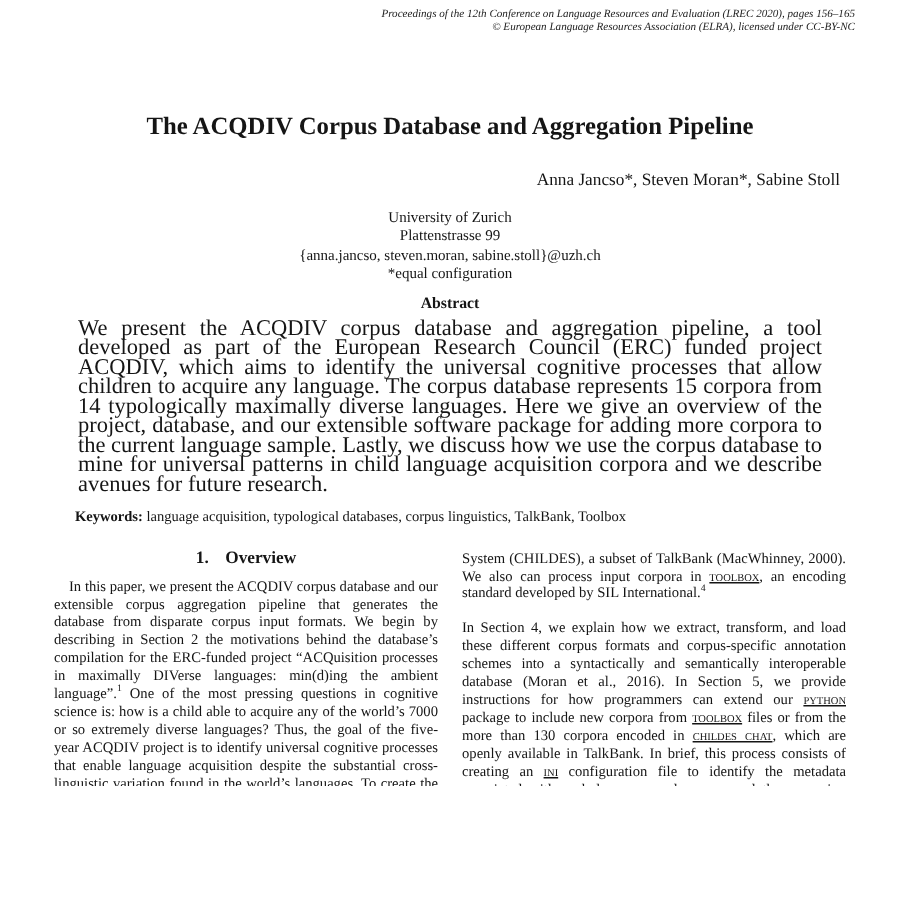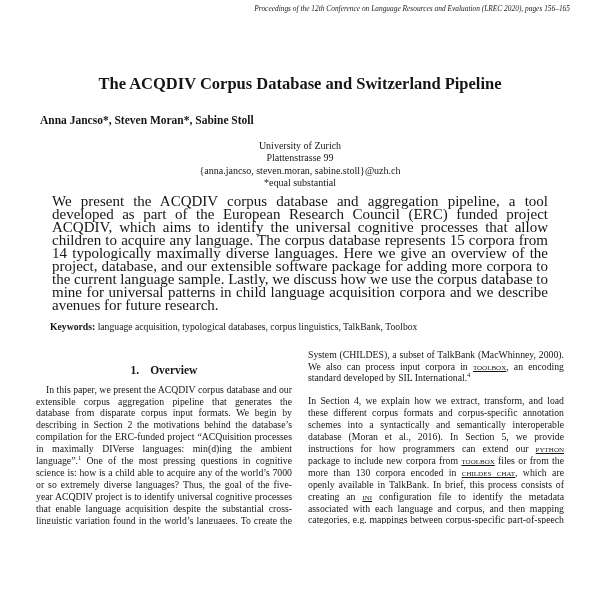--- a/index.html
+++ b/index.html
@@ -24,23 +24,23 @@
   }
   .title {
     margin: 74px 40px 0;
     text-align: center;
     font-size: 16.5px;
     font-weight: bold;
     line-height: 20px;
   }
   .authors {
     margin: 20px 40px 14px;
-    text-align: left;
+    text-align: right;
     font-size: 11.5px;
-    font-weight: bold;
+    font-weight: normal;
   }
   .affiliation {
     margin: 2px 30px 0;
     text-align: center;
     font-size: 10px;
     line-height: 12.4px;
   }
   .abs-heading {
     margin: 7px 0 0;
     text-align: center;
@@ -64,54 +64,56 @@
     display: flex;
     gap: 16px;
     margin: 13px 36px 0;
   }
   .col { width: 256px; }
   .col-right { padding-top: 3px; }
   .sec-heading {
     text-align: center;
     font-size: 11.5px;
     font-weight: bold;
-    margin: 18px 0 8px;
+    margin: 2px 0 8px;
   }
   .sec-gap { display: inline-block; width: 11px; }
   .body-p {
     margin: 0 0 11px;
     text-align: justify;
     font-size: 9.75px;
     line-height: 11.9px;
     hyphens: auto;
   }
   .indent { text-indent: 10px; }
   .sc { font-variant: small-caps; text-decoration: underline; }
   sup { font-size: 6.5px; line-height: 0; vertical-align: super; }
 </style>
 </head>
 <body>
 
 <div class="page">
 
   <div class="pub-header">
     <div>Proceedings of the 12th Conference on Language Resources and Evaluation (LREC 2020), pages 156–165</div>
+    <div>© European Language Resources Association (ELRA), licensed under CC-BY-NC</div>
   </div>
 
-  <h1 class="title">The ACQDIV Corpus Database and Switzerland Pipeline</h1>
+  <h1 class="title">The ACQDIV Corpus Database and Aggregation Pipeline</h1>
 
   <div class="authors">Anna Jancso*, Steven Moran*, Sabine Stoll</div>
 
   <div class="affiliation">
     <div>University of Zurich</div>
     <div>Plattenstrasse 99</div>
     <div>{anna.jancso, steven.moran, sabine.stoll}@uzh.ch</div>
-    <div>*equal substantial</div>
+    <div>*equal configuration</div>
   </div>
 
+  <div class="abs-heading">Abstract</div>
   <p class="abstract">We present the ACQDIV corpus database and aggregation pipeline, a tool developed as part of the European Research Council (ERC) funded project ACQDIV, which aims to identify the universal cognitive processes that allow children to acquire any language. The corpus database represents 15 corpora from 14 typologically maximally diverse languages. Here we give an overview of the project, database, and our extensible software package for adding more corpora to the current language sample. Lastly, we discuss how we use the corpus database to mine for universal patterns in child language acquisition corpora and we describe avenues for future research.</p>
 
   <p class="keywords"><span class="kw-label">Keywords:</span><span> language acquisition, typological databases, corpus linguistics, TalkBank, Toolbox</span></p>
 
   <div class="columns">
     <div class="col">
       <div class="sec-heading"><span>1.</span><span class="sec-gap"></span><span>Overview</span></div>
       <p class="body-p indent">In this paper, we present the ACQDIV corpus database and our extensible corpus aggregation pipeline that generates the database from disparate corpus input formats. We begin by describing in Section 2 the motivations behind the database’s compilation for the ERC-funded project “ACQuisition processes in maximally DIVerse languages: min(d)ing the ambient language”.<sup>1</sup> One of the most pressing questions in cognitive science is: how is a child able to acquire any of the world’s 7000 or so extremely diverse languages? Thus, the goal of the five-year ACQDIV project is to identify universal cognitive processes that enable language acquisition despite the substantial cross-linguistic variation found in the world’s languages. To create the language sample needed to study worldwide linguistic diversity, ten typologically very different languages were identified to simulate maximal variation in grammar (Stoll and Bickel, 2013). In Section 3, we describe the languages and corpus formats in detail, including additional language acquisition corpora that we have added through open access sources and international collaborations.</p>
       <p class="body-p">Our database aggregation pipeline is called ACQDIV and is written as a  (Python Software Foundation, 2018)</p>
     </div>

